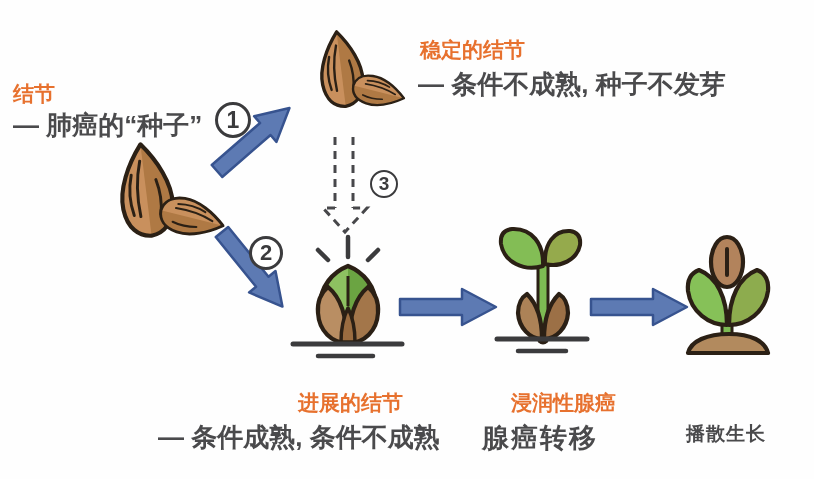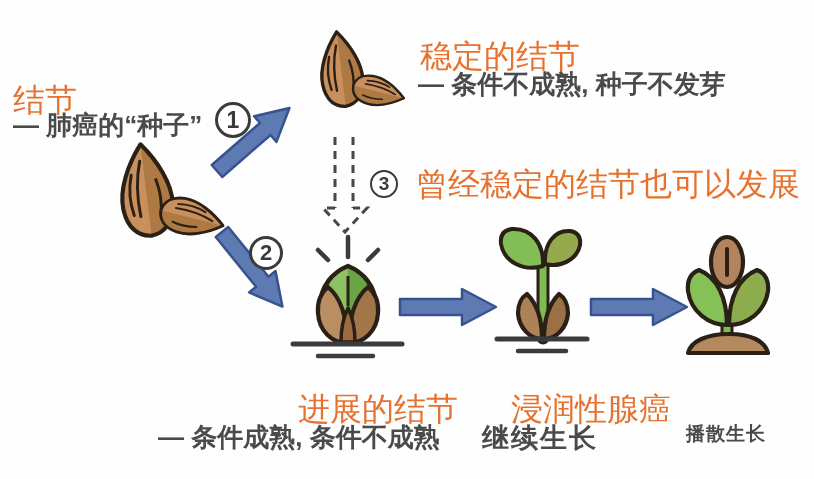--- a/index.html
+++ b/index.html
@@ -10,21 +10,21 @@
     --outline:#2b2015;
     --ground:#3b3b3d;
   }
   *{margin:0;padding:0;box-sizing:border-box;}
   html,body{background:#fff;}
   body{font-family:"Liberation Sans","DejaVu Sans",sans-serif;}
   .canvas{
     position:relative;width:814px;height:479px;background:#fefefe;overflow:hidden;
   }
   .abs{position:absolute;white-space:nowrap;}
-  .t-orange{color:var(--orange);font-weight:normal;font-size:32px;line-height:1.15;}
+  .t-orange{color:var(--orange);font-weight:bold;font-size:21px;line-height:1.15;}
   .t-dark{color:var(--dark);font-weight:bold;font-size:26px;line-height:1.15;}
   .badge{
     position:absolute;background:#fff;border:3px solid #3b3b3d;border-radius:50%;
     color:#3b3b3d;font-weight:bold;display:flex;align-items:center;justify-content:center;
   }
   .badge-lg{width:36px;height:36px;font-size:23px;}
   .badge-md{width:34px;height:34px;font-size:22px;}
   .badge-sm{width:28px;height:28px;font-size:19px;border-width:2.5px;}
   svg{display:block;overflow:visible;}
 </style>
@@ -75,21 +75,20 @@
   <svg class="abs" style="left:316px;top:132px;" width="56" height="104" viewBox="0 0 56 104">
     <g fill="none" stroke="#47474a" stroke-width="3" stroke-dasharray="8 6">
       <path d="M19,5 V76"></path>
       <path d="M37,5 V76"></path>
       <path d="M19,76 H7 L29,100 L51,76 H37"></path>
     </g>
   </svg>
   <div class="badge badge-sm" style="left:370px;top:170px;">
     <span>3</span>
   </div>
-  <div class="abs t-orange" style="left:416px;top:166px;">曾经稳定的结节也可以发展</div>
 
   <svg class="abs" style="left:208px;top:222px;" width="92" height="100" viewBox="0 0 92 100">
     <use href="#blue-arrow" transform="translate(14,10) rotate(51)"></use>
   </svg>
   <div class="badge badge-md" style="left:249px;top:236px;">
     <span>2</span>
   </div>
 
   <svg class="abs" style="left:288px;top:226px;" width="122" height="136" viewBox="0 0 122 136">
     <g stroke="#3b3b3d" stroke-width="4.5" stroke-linecap="round">
@@ -134,17 +133,17 @@
     <line x1="49" y1="88" x2="49" y2="110" stroke="#7dbb53" stroke-width="7" stroke-linecap="round"></line>
     <path d="M49,97 C31,97 13,84 10,63 C9,52 13,45 21,42 C39,49 49,70 49,97 Z" fill="#86c158" stroke="#2b2015" stroke-width="4.2" stroke-linejoin="round"></path>
     <path d="M51,97 C69,97 87,84 90,63 C91,52 87,45 79,42 C61,49 51,70 51,97 Z" fill="#8dac4e" stroke="#2b2015" stroke-width="4.2" stroke-linejoin="round"></path>
     <path d="M10,125 C13,113 29,106 51,106 C73,106 87,113 90,125 Z" fill="#b28a5e" stroke="#2b2015" stroke-width="4.2" stroke-linejoin="round"></path>
   </svg>
 
   <div class="abs t-orange" style="left:298px;top:391px;">进展的结节</div>
   <div class="abs t-dark" style="left:158px;top:423px;">— 条件成熟, 条件不成熟</div>
 
   <div class="abs t-orange" style="left:511px;top:391px;">浸润性腺癌</div>
-  <div class="abs t-dark" style="left:482px;top:423px;font-size:27px;letter-spacing:2px;">继续生长</div>
+  <div class="abs t-dark" style="left:482px;top:423px;font-size:27px;letter-spacing:2px;">腺癌转移</div>
 
   <div class="abs t-dark" style="left:686px;top:423px;font-size:19px;letter-spacing:1px;">播散生长</div>
 
 </div>
 
 </body></html>

